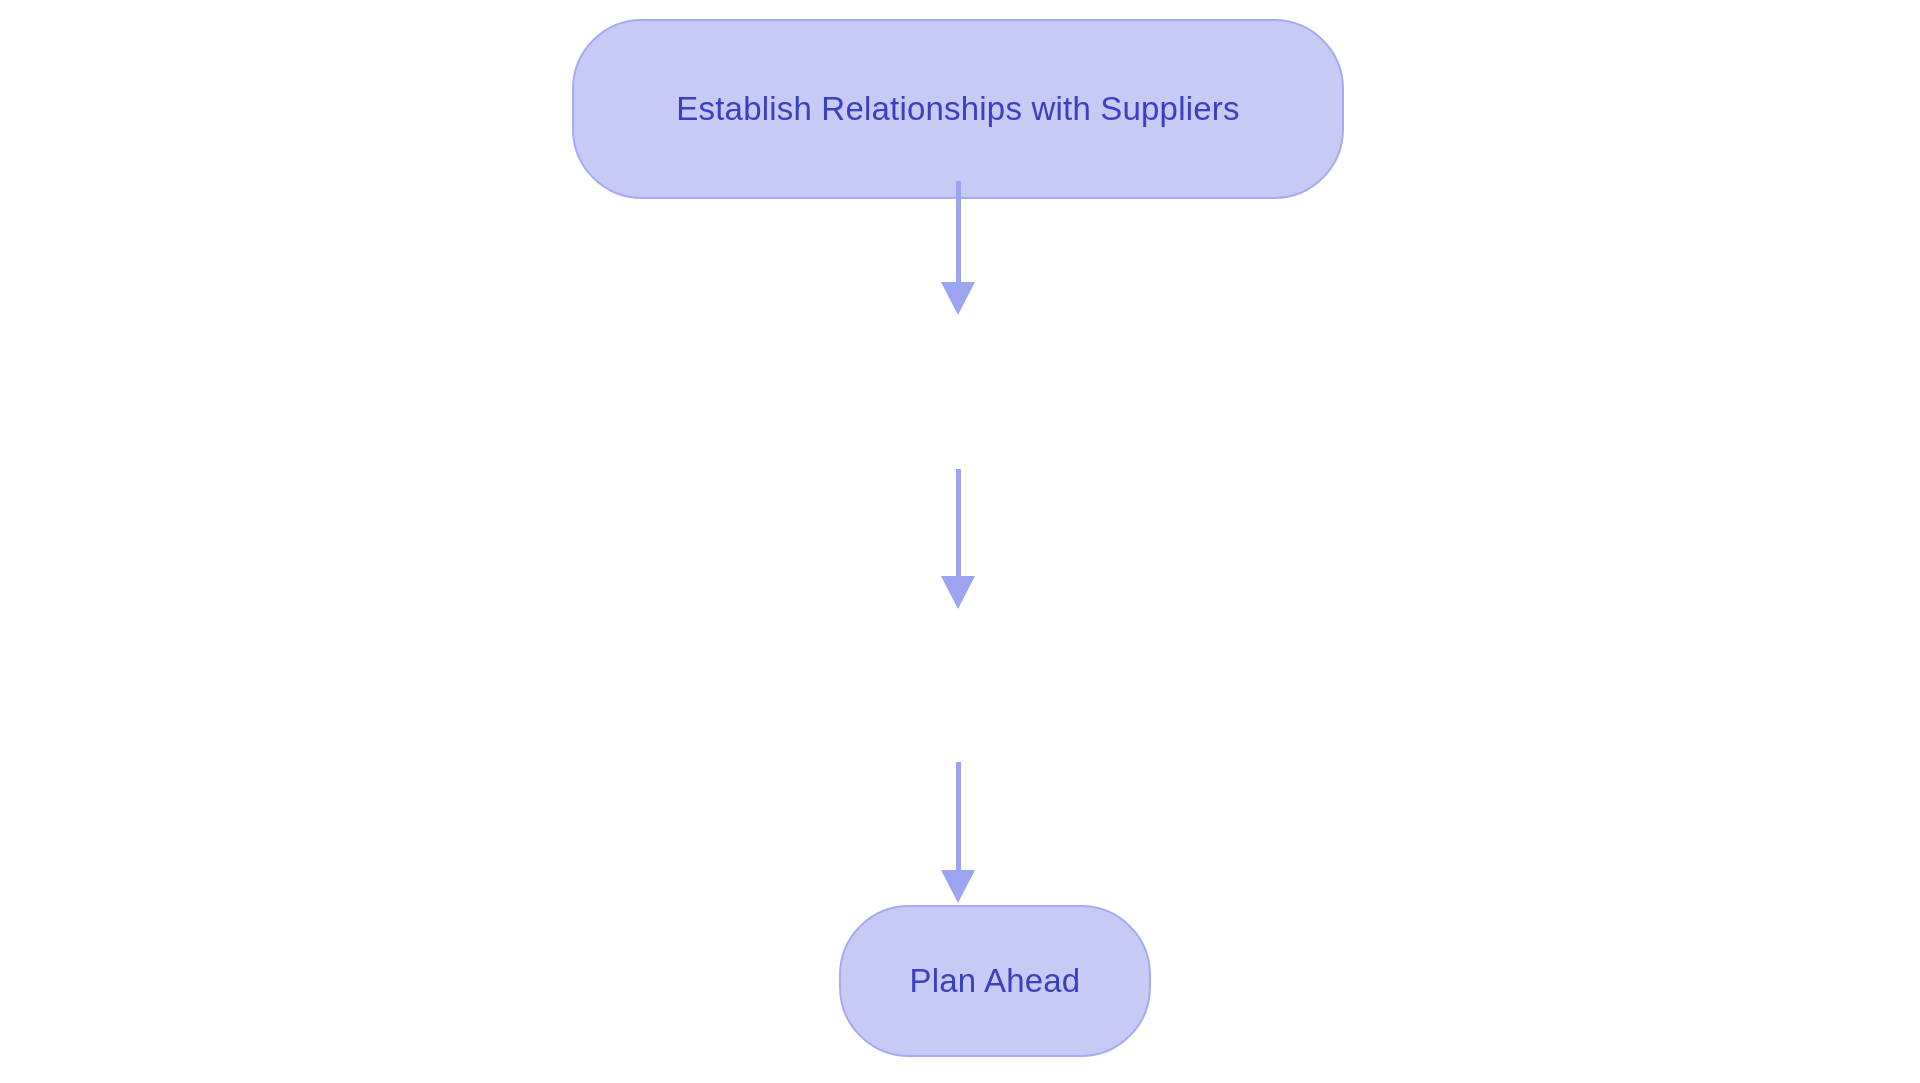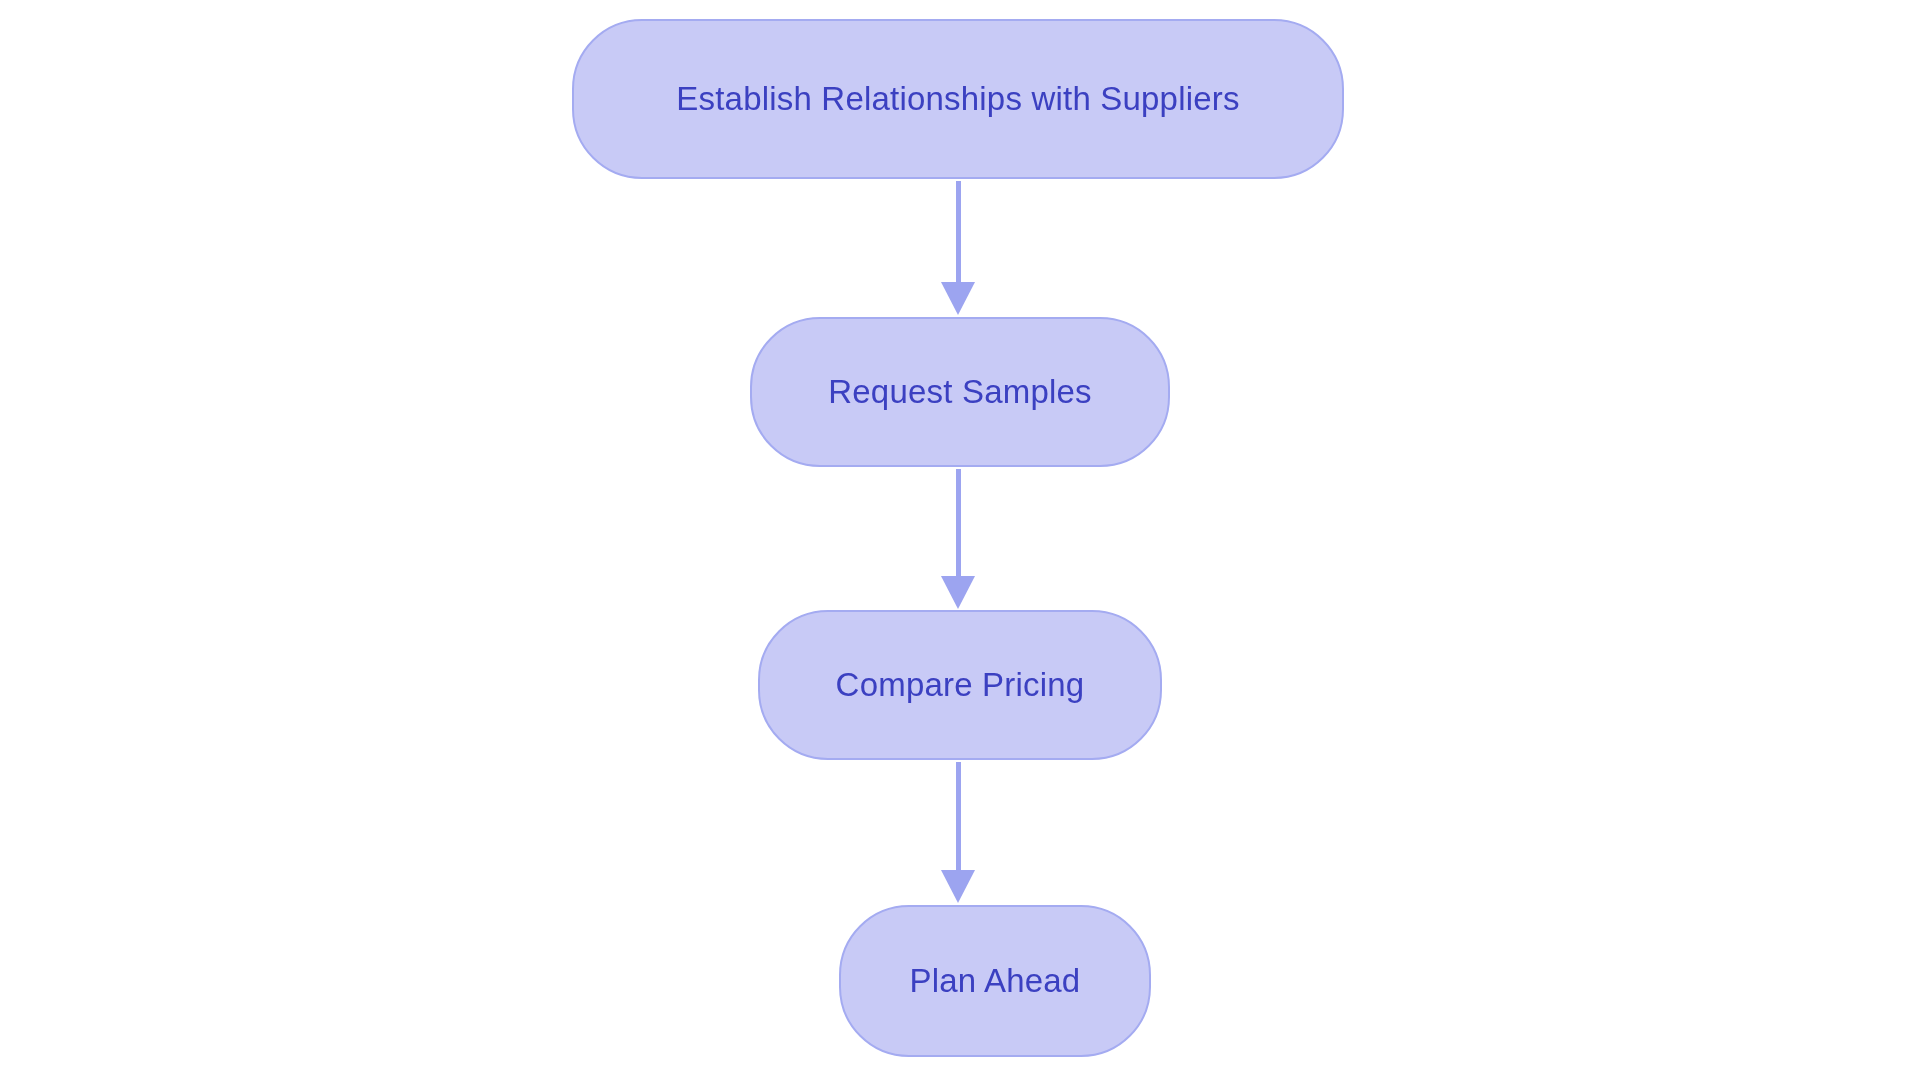--- a/index.html
+++ b/index.html
@@ -29,21 +29,21 @@
     background: var(--fill);
     border: 2px solid var(--border);
     border-radius: 70px;
     color: var(--text);
     font-size: 33px;
     font-weight: 400;
     letter-spacing: 0.2px;
     text-align: center;
     white-space: nowrap;
   }
-  .n1 { left: 572px; top: 19px;  width: 772px; height: 160px; }
+  .n1 { left: 572px; top: 19px;  width: 772px; height: 180px; }
   .n2 { left: 750px; top: 317px; width: 420px; height: 150px; }
   .n3 { left: 758px; top: 610px; width: 404px; height: 150px; }
   .n4 { left: 839px; top: 905px; width: 312px; height: 152px; }
 
   .line {
     position: absolute;
     left: 956px;
     width: 5px;
     background: var(--arrow);
   }
@@ -68,30 +68,24 @@
 
 <div class="canvas">
 
   <div class="node n1">
     <span>Establish Relationships with Suppliers</span>
   </div>
 
   <div class="line l1"></div>
   <div class="head h1"></div>
 
-  <div class="node n2">
-    <span>Request Samples</span>
-  </div>
 
   <div class="line l2"></div>
   <div class="head h2"></div>
 
-  <div class="node n3">
-    <span>Compare Pricing</span>
-  </div>
 
   <div class="line l3"></div>
   <div class="head h3"></div>
 
   <div class="node n4">
     <span>Plan Ahead</span>
   </div>
 
 </div>
 

